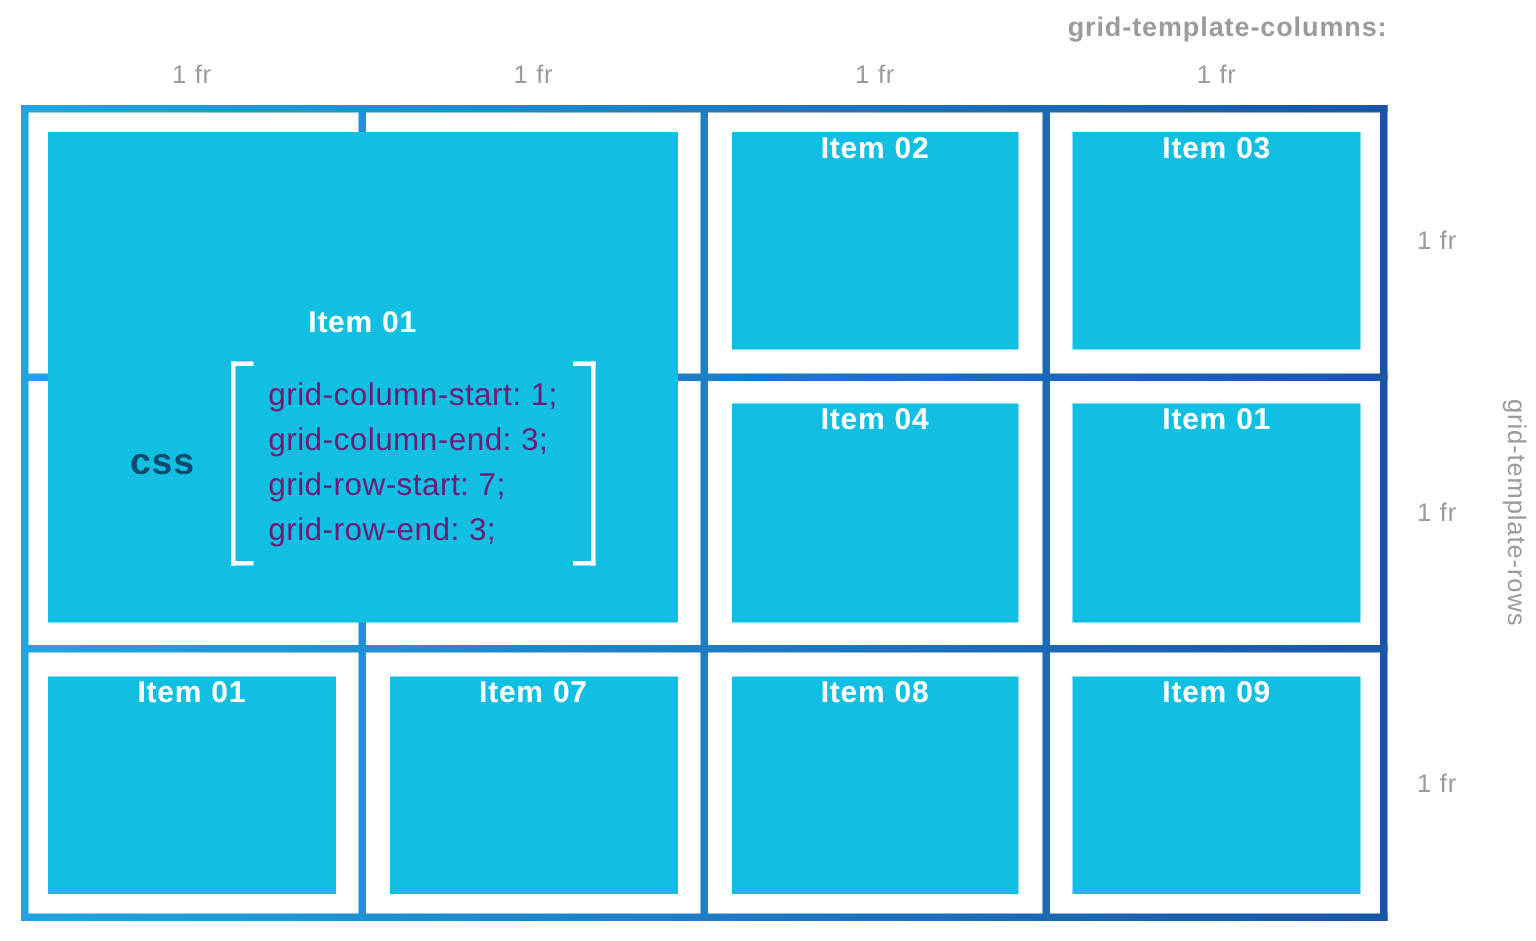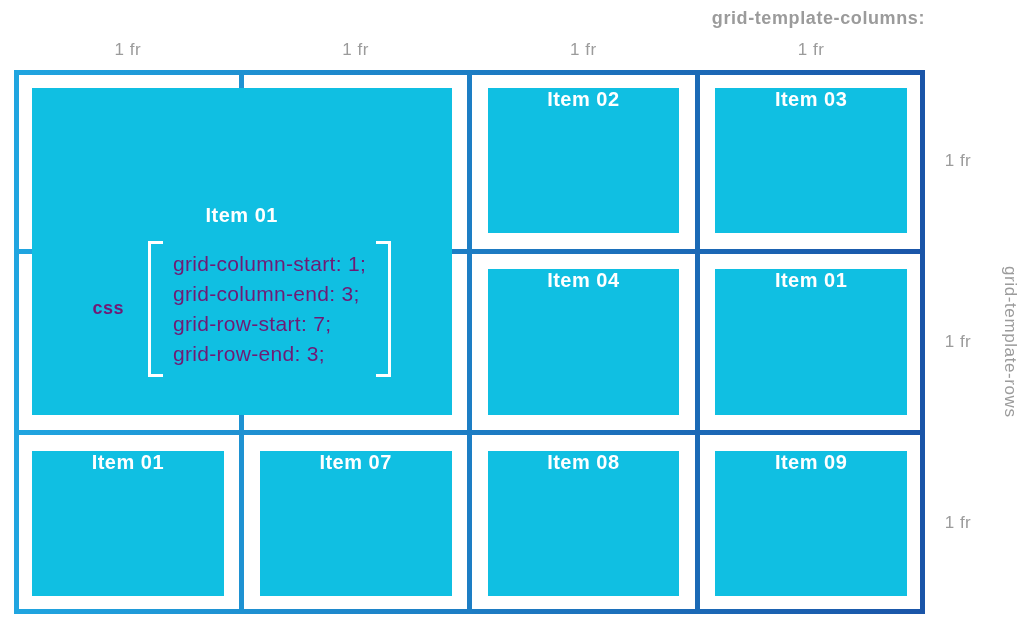--- a/index.html
+++ b/index.html
@@ -55,21 +55,21 @@
     display:flex;align-items:flex-start;justify-content:center;
     box-sizing:border-box;
   }
   .tile .tile-label{
     color:#fff;font-size:20px;font-weight:bold;letter-spacing:.5px;
   }
   .cell-01{grid-column:1 / 3;grid-row:1 / 3;}
   .cell-01 .tile{flex-direction:column;justify-content:center;align-items:center;}
   .cell-01 .tile-label{margin-top:78px;}
   .code-row{display:flex;align-items:center;margin-top:14px;}
-  .css-label{color:#701a75;font-size:18px;font-weight:bold;letter-spacing:.5px;margin-right:24px;}
+  .css-label{color:#0c4a6e;font-size:25px;font-weight:bold;letter-spacing:.5px;margin-right:24px;}
   .bracket{width:12px;align-self:stretch;border:3px solid #fff;}
   .bracket.left{border-right:none;}
   .bracket.right{border-left:none;}
   .code-lines{padding:8px 10px;}
   .code-lines div{
     color:#701a75;font-size:21px;line-height:30px;letter-spacing:.3px;white-space:pre;
   }
 </style>
 </head>
 <body>

